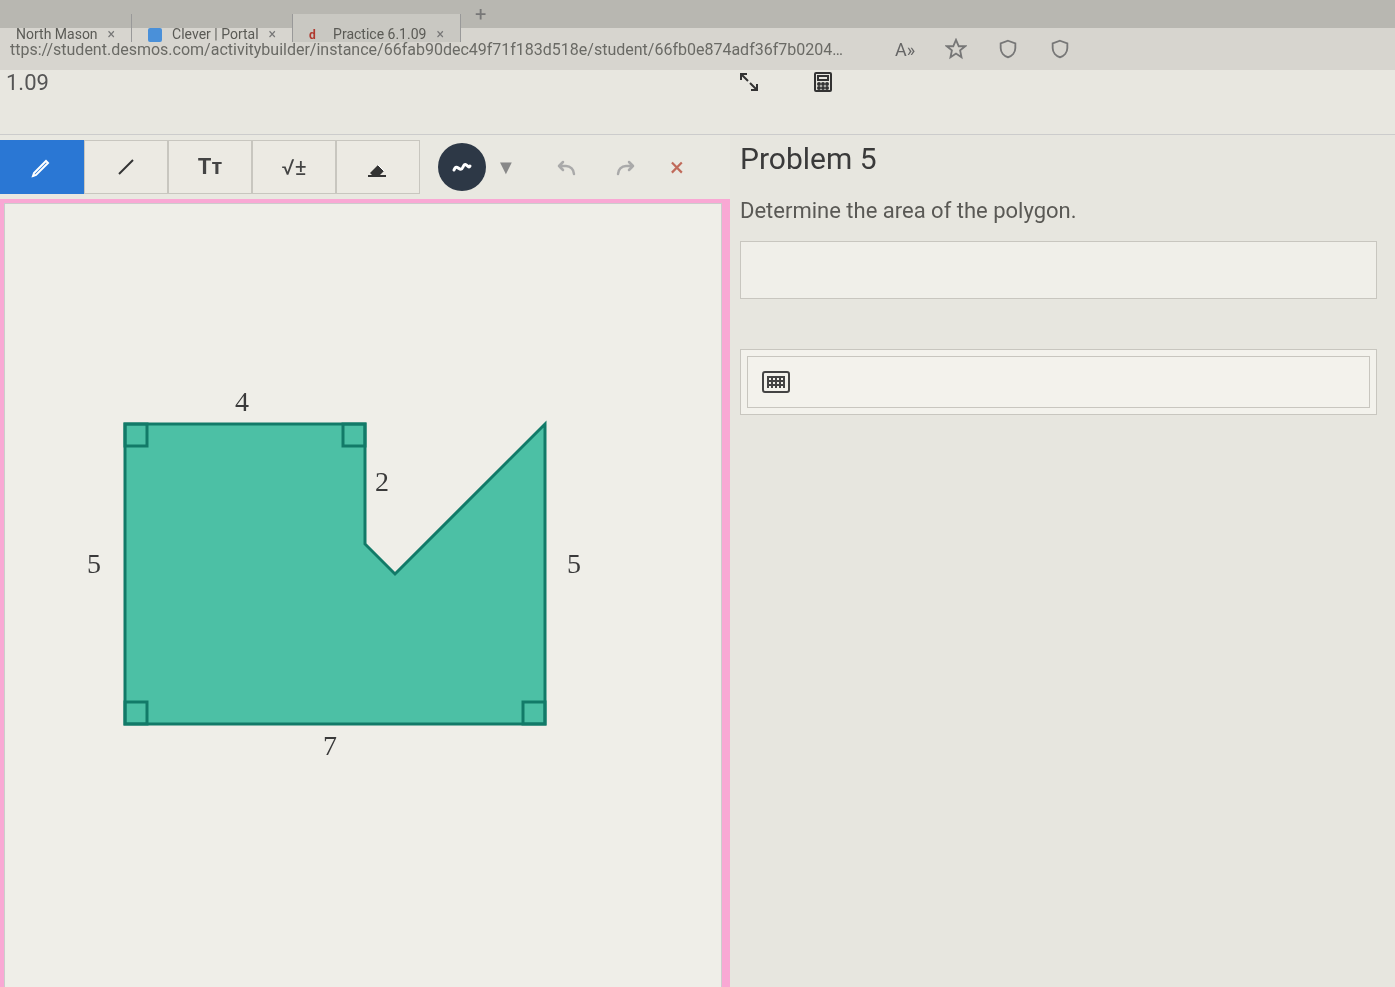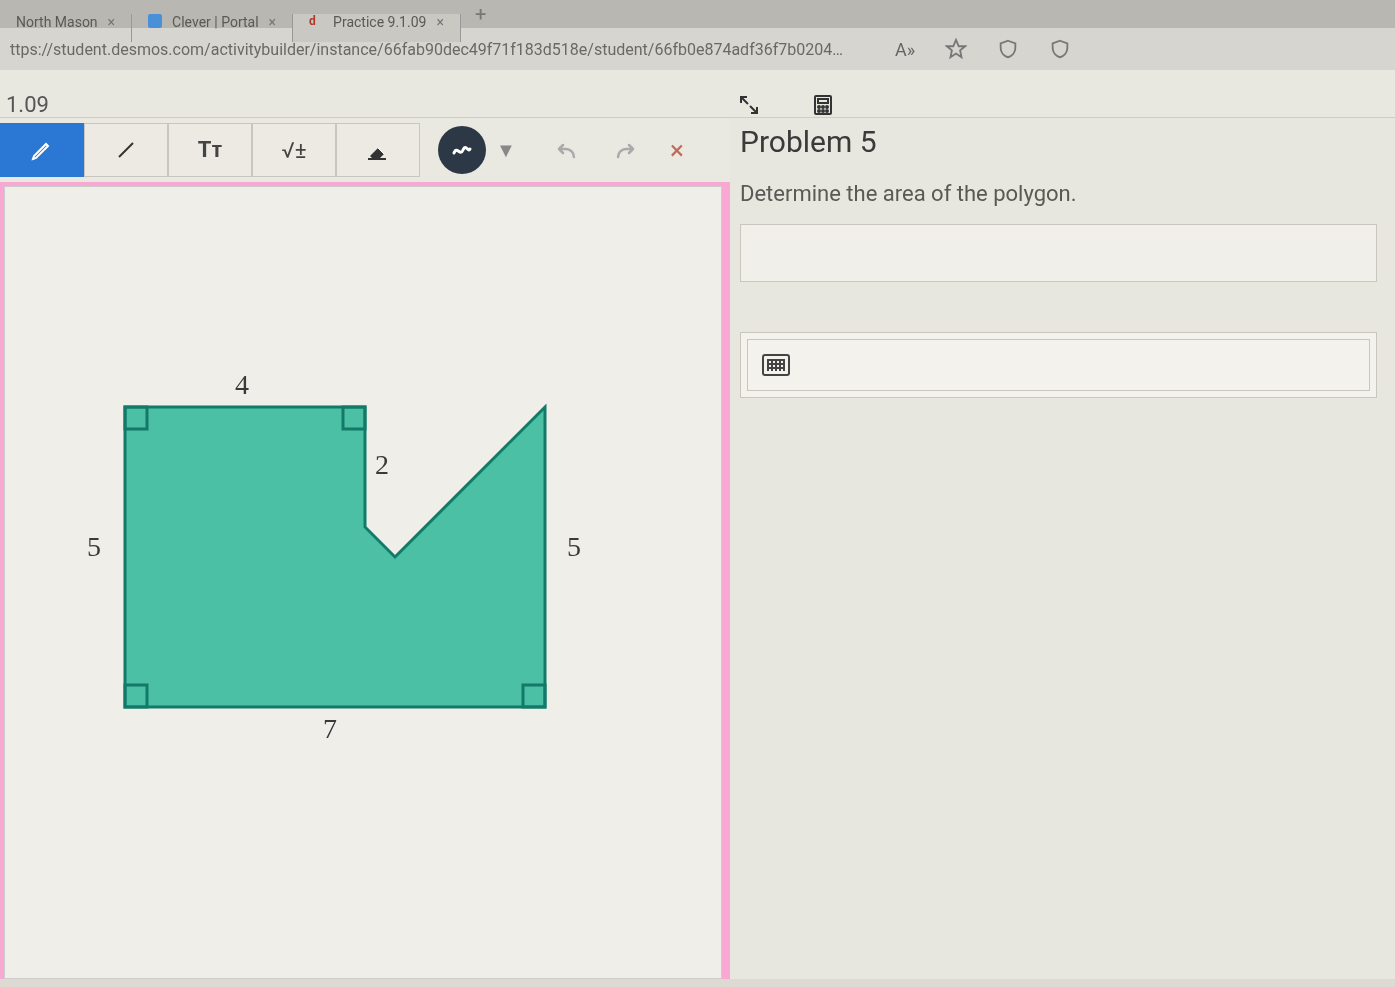--- a/index.html
+++ b/index.html
@@ -13,21 +13,21 @@
 .tab-strip {
   display: flex;
   align-items: center;
   background: #b8b7b1;
   height: 28px;
   font-size: 14px;
   color: #5a5a55;
 }
 .tab {
   display: flex;
-  align-items: flex-start;
+  align-items: flex-end;
   padding: 0 16px;
   height: 100%;
   border-right: 1px solid #999;
   gap: 10px;
   margin-top: 28px;
 }
 .tab.active { background: #c9c8c2; }
 .tab-close { color: #777; font-size: 14px; cursor: pointer; }
 .tab-favicon { width: 14px; height: 14px; display: inline-block; }
 .tab-plus { padding: 0 14px; font-size: 20px; color: #777; cursor: pointer; }
@@ -39,23 +39,23 @@
   padding: 0 10px;
   font-size: 16px;
   color: #6a6a65;
   gap: 12px;
 }
 .url-text { flex: 0 0 auto; overflow: hidden; white-space: nowrap; }
 .url-actions { margin-left: 40px; display: flex; gap: 30px; align-items: center; }
 .url-icon { width: 22px; height: 22px; color: #888; }
 .page-header {
   display: flex;
-  align-items: flex-end;
+  align-items: flex-start;
   background: #e8e7e0;
-  height: 48px;
+  height: 65px;
   font-size: 22px;
   color: #555;
   padding: 0 0 0 6px;
   border-bottom: 1px solid #ccc;
 }
 .page-title-left { flex: 0 0 auto; }
 .page-header-icons { margin-left: auto; margin-right: 560px; display: flex; gap: 50px; align-items: center; }
 .hdr-icon { width: 24px; height: 24px; color: #444; }
 .content {
   display: flex;
@@ -173,21 +173,21 @@
     <span>North Mason</span>
     <span class="tab-close">×</span>
   </div>
   <div class="tab">
     <span class="tab-favicon" style="background:#4a90d9;border-radius:2px;"></span>
     <span>Clever | Portal</span>
     <span class="tab-close">×</span>
   </div>
   <div class="tab active">
     <span class="tab-favicon" style="color:#b0392e;font-weight:bold;font-size:12px;">d</span>
-    <span>Practice 9.1.09</span>
+    <span>Practice 6.1.09</span>
     <span class="tab-close">×</span>
   </div>
   <span class="tab-plus">+</span>
 </div>
 
 <div class="url-bar">
   <span class="url-text">ttps://student.desmos.com/activitybuilder/instance/66fab90dec49f71f183d518e/student/66fb0e874adf36f7b0204…</span>
   <div class="url-actions">
     <span style="font-size:18px;color:#666;">A»</span>
     <span>

